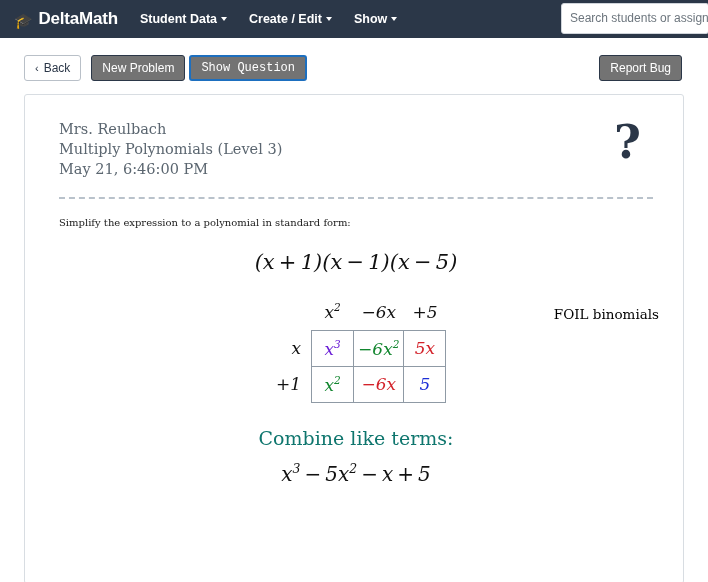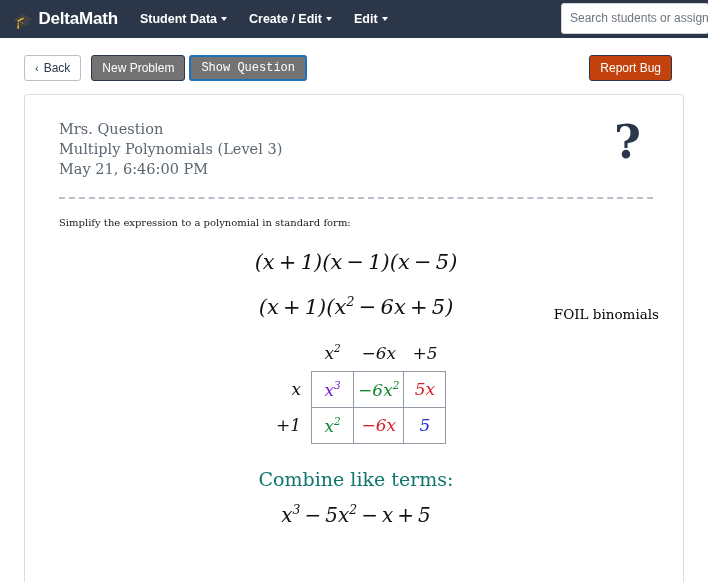--- a/index.html
+++ b/index.html
@@ -108,22 +108,22 @@
     color: #ffffff;
     border: 1px solid #2b3748;
   }
   .btn-newproblem { margin-right: 4px; }
   .btn-showquestion {
     border: 2px solid #1d6fbf;
     font-family: Liberation Mono, monospace;
   }
   .btn-report {
     position: absolute;
-    right: 36px;
-    background: #c2410c;
+    right: 26px;
+    background: #737373;
     color: #ffffff;
     border: 1px solid #2b3748;
   }
 
   
   .card {
     position: relative;
     margin: 6px 24px 0 24px;
     background: #ffffff;
     border: 1px solid #d8dde2;
@@ -250,56 +250,55 @@
     <span>DeltaMath</span>
   </div>
 
   <div class="nav-item">
     <span>Student Data</span><span class="caret"></span>
   </div>
   <div class="nav-item">
     <span>Create / Edit</span><span class="caret"></span>
   </div>
   <div class="nav-item">
-    <span>Edit</span><span class="caret"></span>
+    <span>Show</span><span class="caret"></span>
   </div>
 
   <div class="search-box">Search students or assignments</div>
 </div>
 
 <div class="toolbar">
   <div class="btn btn-back">
     <span class="chev">‹</span>
     <span>Back</span>
   </div>
   <div class="btn btn-primary btn-newproblem">New Problem</div>
   <div class="btn btn-primary btn-showquestion">Show Question</div>
   <div class="btn btn-report">Report Bug</div>
 </div>
 
 <div class="card">
 
   <div class="meta">
-    <div>Mrs. Question</div>
+    <div>Mrs. Reulbach</div>
     <div>Multiply Polynomials (Level 3)</div>
     <div>May 21, 6:46:00 PM</div>
   </div>
 
   <div class="qmark">?</div>
 
   <div class="divider"></div>
 
   <div class="prompt">Simplify the expression to a polynomial in standard form:</div>
 
   <div class="mathline math">
     <span>(<i>x</i> + 1)(<i>x</i> − 1)(<i>x</i> − 5)</span>
   </div>
 
   <div class="mathline second math">
-    <span>(<i>x</i> + 1)(<i>x</i><sup>2</sup> − 6<i>x</i> + 5)</span>
     <span class="note">FOIL binomials</span>
   </div>
 
   <div class="gridwrap">
     <table class="foil">
       <tbody>
           <tr>
         <td class="rowlabel"></td>
         <td class="hdr"><i>x</i><sup>2</sup></td>
         <td class="hdr">−6<i>x</i></td>

